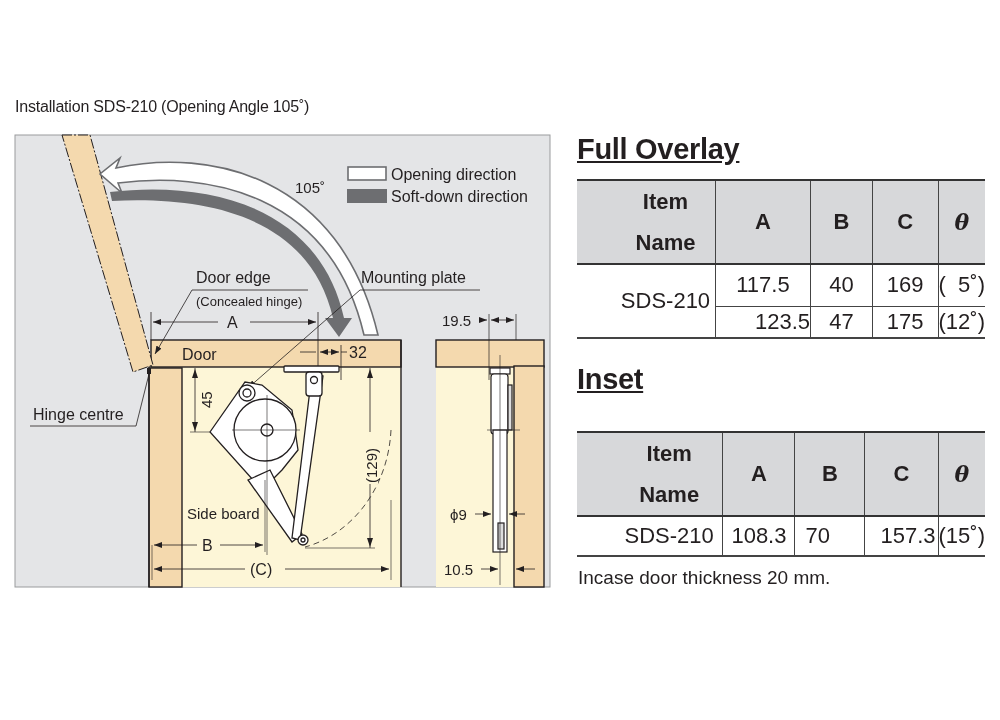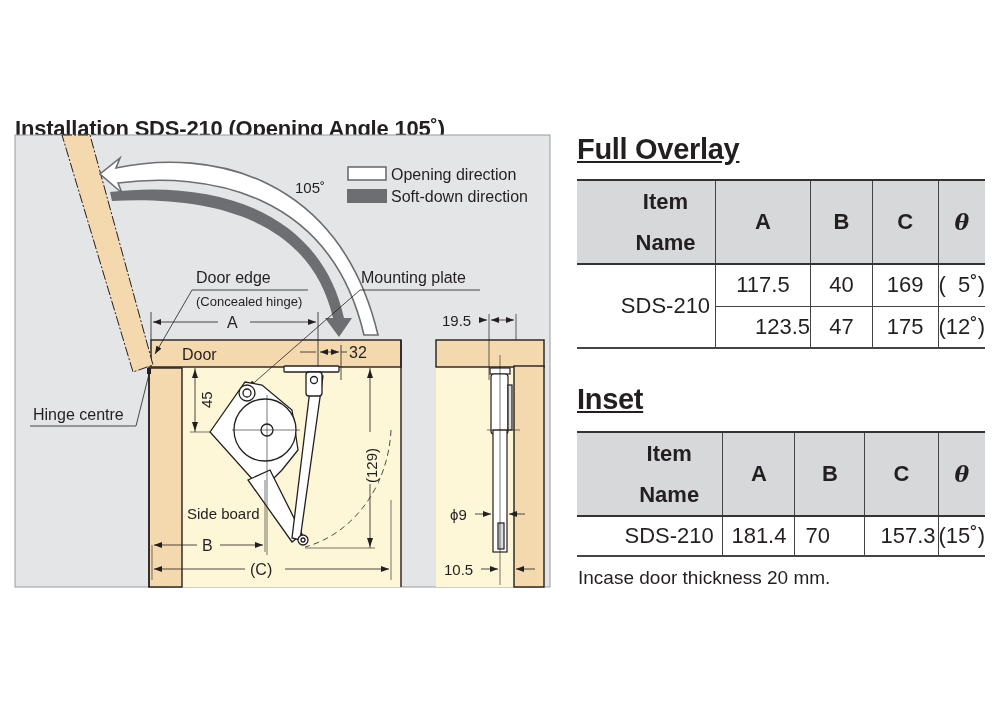--- a/index.html
+++ b/index.html
@@ -1,17 +1,17 @@
 <!DOCTYPE html>
 <html><head>
 <meta charset="utf-8">
 <style>
   html, body { margin:0; padding:0; background:#ffffff; }
   body { width:1000px; height:720px; position:relative; overflow:hidden; font-family:"Liberation Sans", sans-serif; color:#231f20; }
-  .title { position:absolute; left:15px; top:116px; font-size:22px; font-weight:bold; letter-spacing:-0.2px; }
+  .title { position:absolute; left:15px; top:98px; font-size:16px; font-weight:normal; letter-spacing:-0.2px; }
   .diagram { position:absolute; left:0; top:0; width:560px; height:600px; }
   .diagram text { font-family:"Liberation Sans", sans-serif; fill:#231f20; }
   .sec-title { position:absolute; left:577px; font-size:29px; font-weight:bold; letter-spacing:-0.3px;text-decoration:underline; }
   table.spec { position:absolute; left:577px; border-collapse:collapse; font-size:22px; }
   table.spec th { background:#d7d8da; font-weight:bold; text-align:center; border-left:1px solid #444; border-right:1px solid #444; padding:0; }
   table.spec td { text-align:center; border-left:1px solid #444; border-right:1px solid #444; padding:0; font-weight:normal; }
   table.spec th:first-child, table.spec td:first-child { border-left:none;padding-left:39px; }
   table.spec th:last-child, table.spec td:last-child { border-right:none; }
   table.spec thead tr { border-top:2px solid #333; border-bottom:2px solid #333; }
   table.spec tbody tr:last-child { border-bottom:2px solid #444; }
@@ -168,46 +168,46 @@
     </tr>
   </thead>
   <tbody>
     <tr style="height:42px;">
       <td rowspan="2">SDS-210</td>
       <td>117.5</td>
       <td>40</td>
       <td>169</td>
       <td style="white-space:pre;">(  5˚)</td>
     </tr>
-    <tr style="height:42px;">
+    <tr style="height:32px;">
       <td>123.5</td>
       <td>47</td>
       <td>175</td>
       <td>(12˚)</td>
     </tr>
   </tbody>
 </table>
 
-<div class="sec-title" style="top:383px;">Inset</div>
+<div class="sec-title" style="top:363px;">Inset</div>
 <table class="spec" style="top:431px; width:408px;">
   <thead>
     <tr style="height:84px;">
       <th style="width:112px; line-height:41px;">
         <div>Item</div>
         <div>Name</div>
       </th>
       <th style="width:73px;">A</th>
       <th style="width:73px;">B</th>
       <th style="width:74px;">C</th>
       <th class="theta">θ</th>
     </tr>
   </thead>
   <tbody>
     <tr style="height:40px;">
       <td>SDS-210</td>
-      <td>181.4</td>
+      <td>108.3</td>
       <td style="text-align:left; padding-left:10px;">70</td>
       <td style="text-align:right; padding-right:2px;">157.3</td>
       <td>(15˚)</td>
     </tr>
   </tbody>
 </table>
 <div class="note">Incase door thickness 20 mm.</div>
 
 </body></html>

